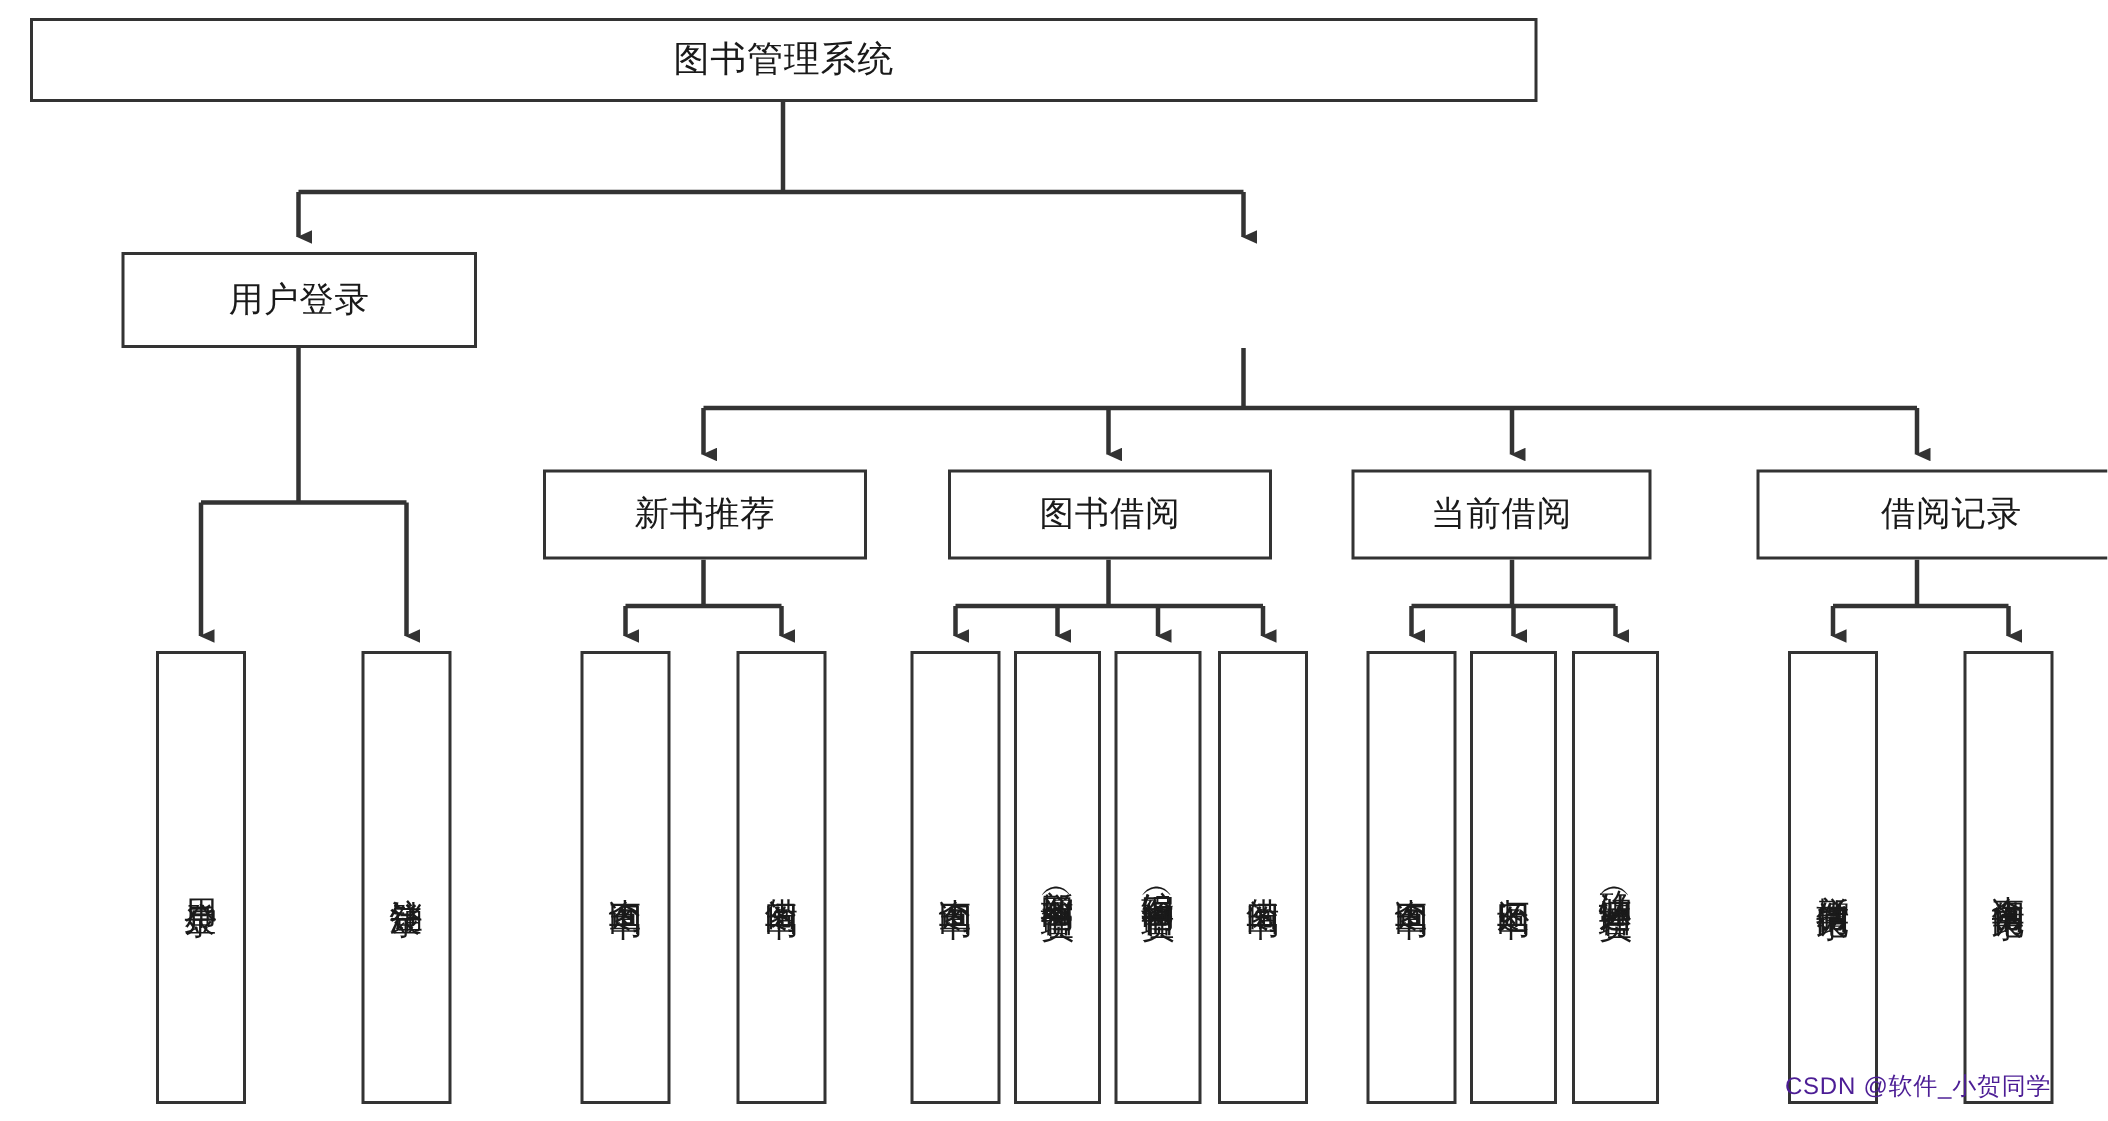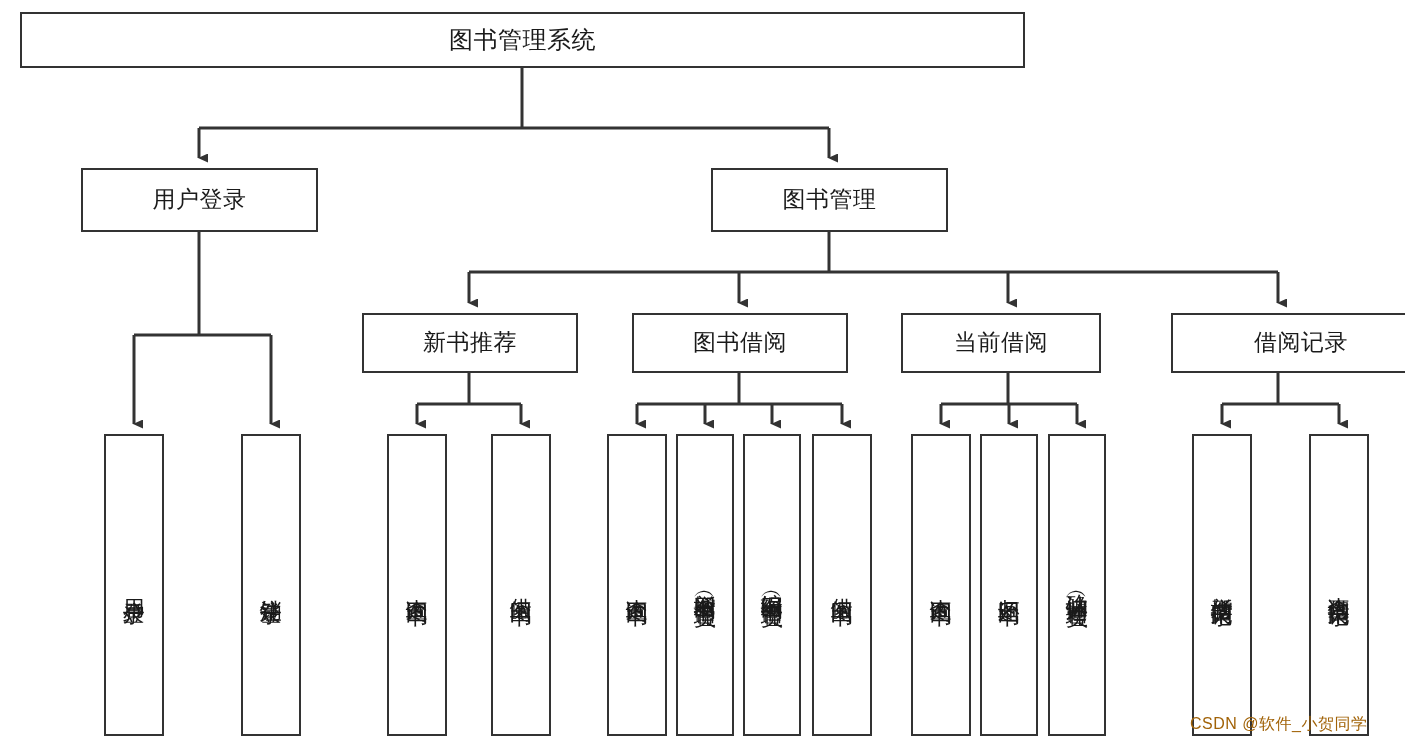--- a/index.html
+++ b/index.html
@@ -64,21 +64,21 @@
     text-orientation: upright;
     font-size: 22px;
     line-height: 1.25;
     letter-spacing: 2px;
     white-space: nowrap;
     max-height: 100%;
   }
   .watermark {
     position: absolute;
     font-size: 16px;
-    color: #a16207;
+    color: #4c1d95;
     letter-spacing: 0.5px;
     white-space: nowrap;
     user-select: none;
   }
 </style>
 </head>
 <body>
 
 <div id="diagram-root">
 
@@ -133,23 +133,20 @@
   </svg>
 
   <div class="node root horizontal" style="left:20px; top:12px; width:1005px; height:56px;">
     <span class="node-label">图书管理系统</span>
   </div>
 
   <div class="node horizontal" style="left:81px; top:168px; width:237px; height:64px;">
     <span class="node-label">用户登录</span>
   </div>
 
-  <div class="node horizontal" style="left:711px; top:168px; width:237px; height:64px;">
-    <span class="node-label">图书管理</span>
-  </div>
 
   <div class="node horizontal" style="left:362px; top:313px; width:216px; height:60px;">
     <span class="node-label">新书推荐</span>
   </div>
 
   <div class="node horizontal" style="left:632px; top:313px; width:216px; height:60px;">
     <span class="node-label">图书借阅</span>
   </div>
 
   <div class="node horizontal" style="left:901px; top:313px; width:200px; height:60px;">

